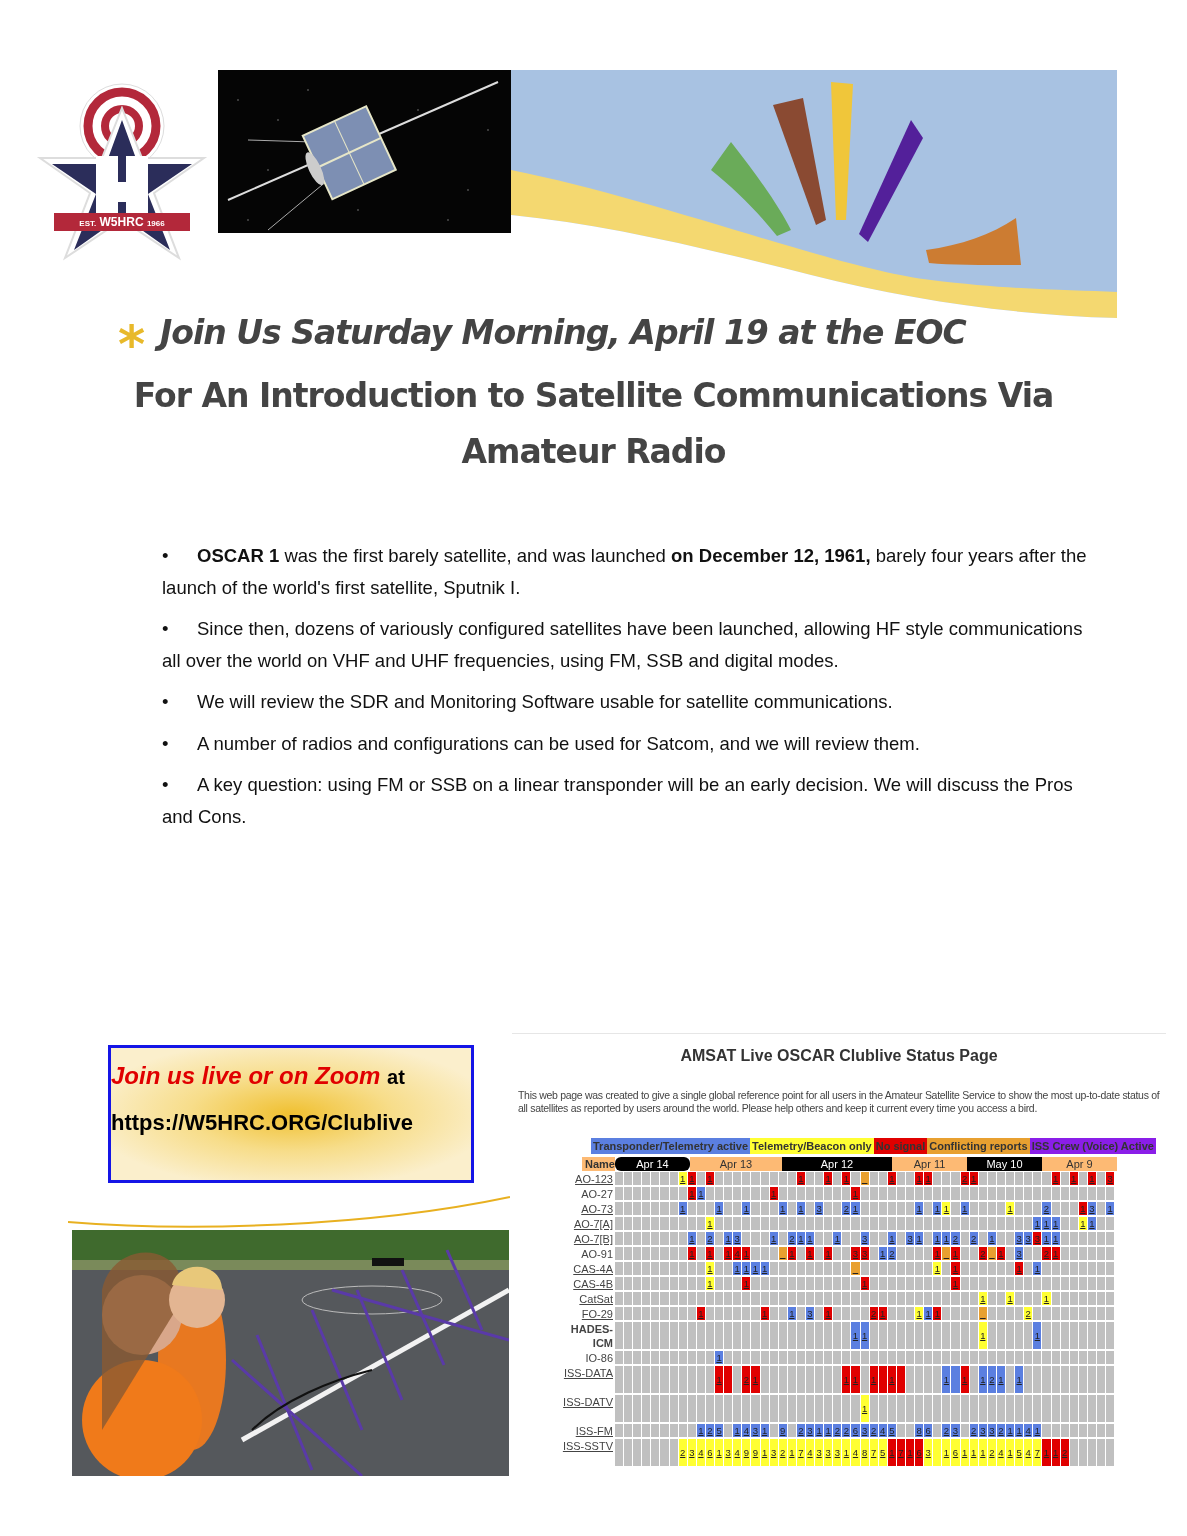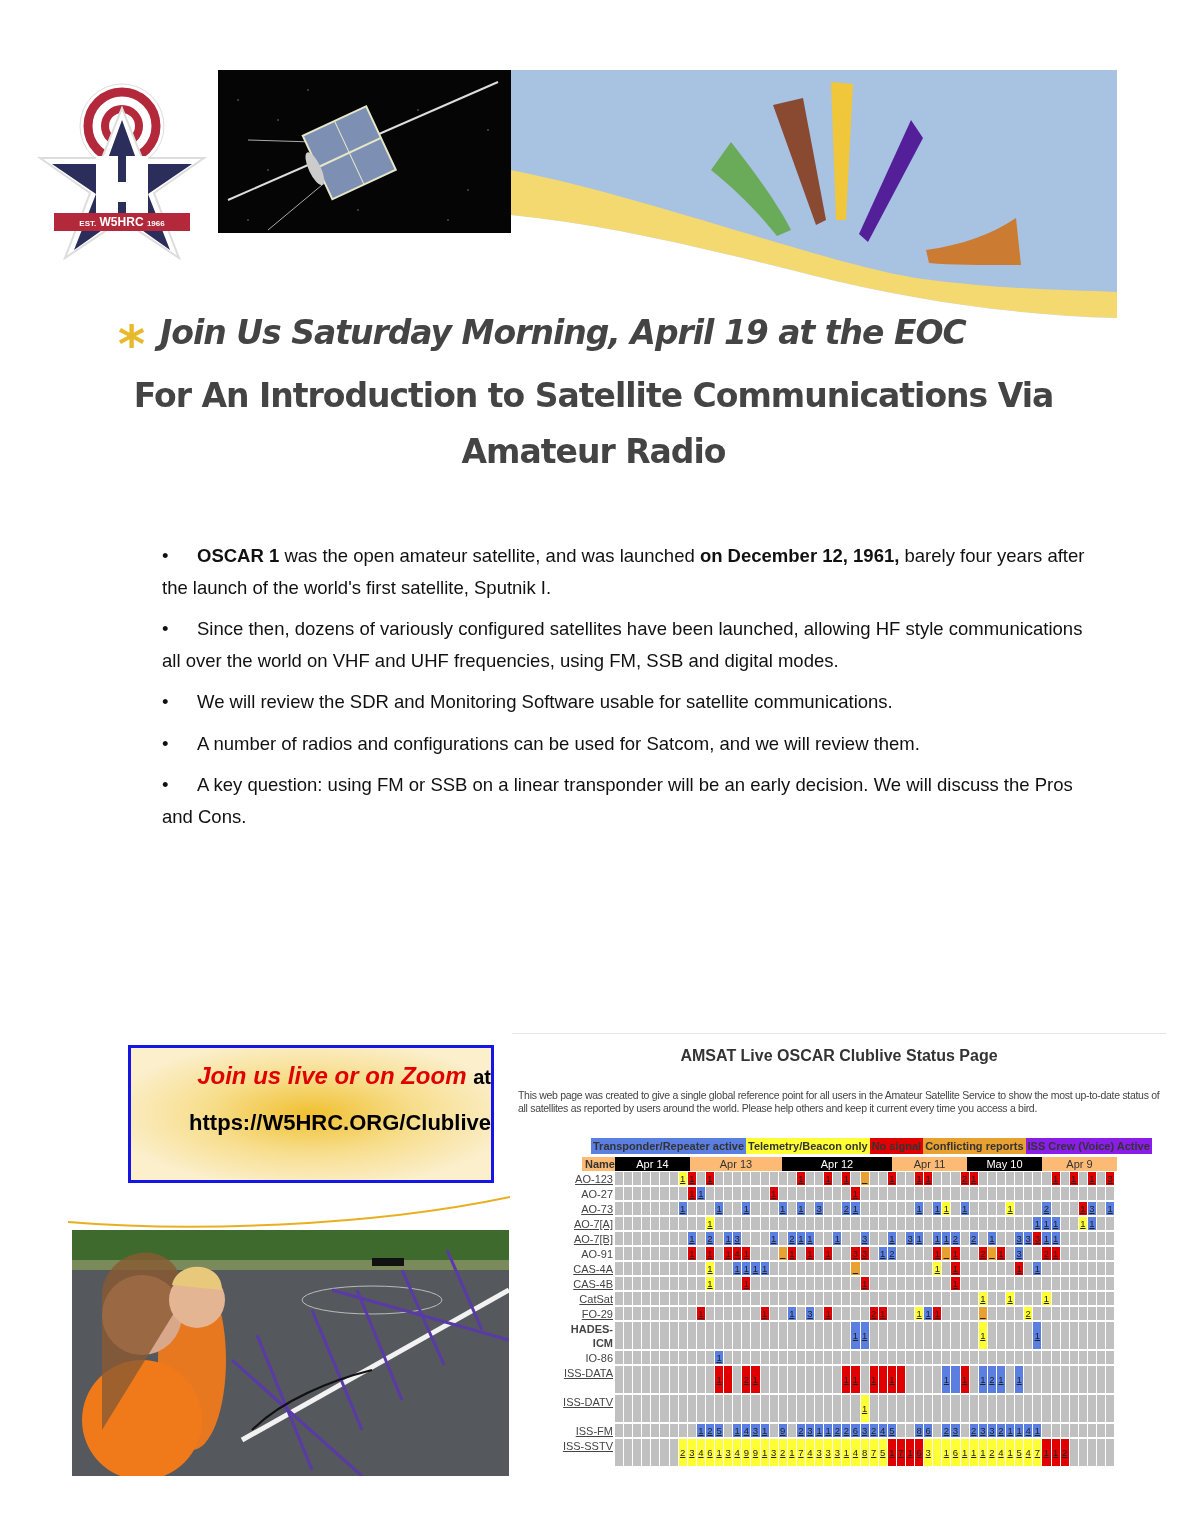--- a/index.html
+++ b/index.html
@@ -12,21 +12,21 @@
   #banner{left:511px;top:70px;width:606px;height:248px;}
   
   .h1{left:160px;top:313px;width:900px;font-size:33px;font-weight:bold;font-style:italic;color:#444;font-family:"DejaVu Sans",sans-serif;letter-spacing:-1px;}
   .h2{left:60px;top:368px;width:1067px;text-align:center;font-size:33px;font-weight:bold;color:#444;font-family:"DejaVu Sans",sans-serif;letter-spacing:-1px;line-height:56px;}
   .asterisk{left:118px;top:318px;font-size:52px;color:#e8b92a;font-weight:bold;font-family:"DejaVu Sans",sans-serif;line-height:52px;}
   
   #bullets{left:162px;top:540px;width:940px;font-family:"Liberation Sans",sans-serif;font-size:18.5px;color:#111;line-height:31.5px;}
   .bul{margin:0 0 10px 0;}
   .bul .dot{display:inline-block;width:35px;}
   
-  #zoombox{left:108px;top:1045px;width:366px;height:138px;border:3px solid #1515e6;background:radial-gradient(ellipse at center,#f0c030 0%,#f7dd8a 40%,#fbefcc 80%);box-sizing:border-box;text-align:right;margin-left:20px;}
+  #zoombox{left:108px;top:1045px;width:366px;height:138px;border:3px solid #1515e6;background:radial-gradient(ellipse at center,#f0c030 0%,#f7dd8a 40%,#fbefcc 80%);box-sizing:border-box;text-align:left;}
   #zoombox .l1{margin-top:14px;font-size:24px;font-weight:bold;font-style:italic;color:#e00000;}
   #zoombox .l1 b{color:#000;font-style:normal;font-size:20px;}
   #zoombox .l2{margin-top:20px;font-size:22px;font-weight:bold;color:#000;}
   
   #girlsphoto{left:72px;top:1230px;width:437px;height:246px;overflow:hidden;}
   #swoosh{left:68px;top:1192px;width:442px;height:40px;}
   
   #amsat{left:512px;top:1033px;width:654px;height:470px;border-top:1px solid #e6e6e6;}
   #amsat .title{position:absolute;left:0;top:13px;width:100%;text-align:center;font-size:16px;font-weight:bold;color:#333;}
   #amsat .desc{position:absolute;left:6px;top:55px;width:650px;font-size:10.5px;color:#444;line-height:13px;letter-spacing:-0.3px;}
@@ -99,21 +99,21 @@
 </svg>
 
 <div class="abs asterisk">*</div>
 <div class="abs h1">Join Us Saturday Morning, April 19 at the EOC</div>
 <div class="abs h2">
   <div>For An Introduction to Satellite Communications Via</div>
   <div>Amateur Radio</div>
 </div>
 
 <div id="bullets" class="abs">
-    <div class="bul"><span class="dot">•</span><b>OSCAR 1</b><span> was the open amateur satellite, and was launched </span><b>on December 12, 1961,</b><span> barely four years after the launch of the world's first satellite, Sputnik I.</span></div>
+    <div class="bul"><span class="dot">•</span><b>OSCAR 1</b><span> was the first barely satellite, and was launched </span><b>on December 12, 1961,</b><span> barely four years after the launch of the world's first satellite, Sputnik I.</span></div>
     <div class="bul"><span class="dot">•</span><span>Since then, dozens of variously configured satellites have been launched, allowing HF style communications all over the world on VHF and UHF frequencies, using FM, SSB and digital modes.</span></div>
     <div class="bul"><span class="dot">•</span><span>We will review the SDR and Monitoring Software usable for satellite communications.</span></div>
     <div class="bul"><span class="dot">•</span><span>A number of radios and configurations can be used for Satcom, and we will review them.</span></div>
     <div class="bul"><span class="dot">•</span><span>A key question:  using FM or SSB on a linear transponder will be an early decision.  We will discuss the Pros and Cons.</span></div>
   </div>
 
 <div id="zoombox" class="abs">
   <div class="l1">
     <span>Join us live or on Zoom</span>
     <b>at</b>
@@ -148,29 +148,29 @@
       <line x1="260" y1="60" x2="437" y2="110"></line>
     </g>
     <path d="M180,200 C210,170 260,150 300,140" stroke="#111" stroke-width="2" fill="none"></path>
   </svg>
 </div>
 
 <div id="amsat" class="abs">
   <div class="title">AMSAT Live OSCAR Clublive Status Page</div>
   <div class="desc">This web page was created to give a single global reference point for all users in the Amateur Satellite Service to show the most up-to-date status of all satellites as reported by users around the world. Please help others and keep it current every time you access a bird.</div>
   <div id="legend">
-      <span style="background: rgb(91, 127, 224);">Transponder/Repeater active</span>
+      <span style="background: rgb(91, 127, 224);">Transponder/Telemetry active</span>
       <span style="background: rgb(255, 255, 51);">Telemetry/Beacon only</span>
       <span style="background: rgb(224, 0, 0);">No signal</span>
       <span style="background: rgb(232, 160, 48);">Conflicting reports</span>
       <span style="background: rgb(138, 30, 232);">ISS Crew (Voice) Active</span>
     </div>
   <div id="datehdr">
     <span class="dh wht" style="left:0;width:33px;text-align:right;font-weight:bold;">Name</span>
-  <span class="dh blk" style="left: 33px; width: 75px;">Apr 14</span>
+  <span class="dh blk" style="left: 33px; width: 75px; border-radius: 6px;">Apr 14</span>
       <span class="dh wht" style="left: 108px; width: 92px;">Apr 13</span>
       <span class="dh blk" style="left: 200px; width: 110px;">Apr 12</span>
       <span class="dh wht" style="left: 310px; width: 75px;">Apr 11</span>
       <span class="dh blk" style="left: 385px; width: 75px;">May 10</span>
       <span class="dh wht" style="left: 460px; width: 75px;">Apr 9</span>
     </div>
   <div id="grid">
       <div class="grow" style="top: 0px; height: 14px;">
         <div class="gname u" style="height: 14px; line-height: 14px;">AO-123</div>
         <div class="gcells">

